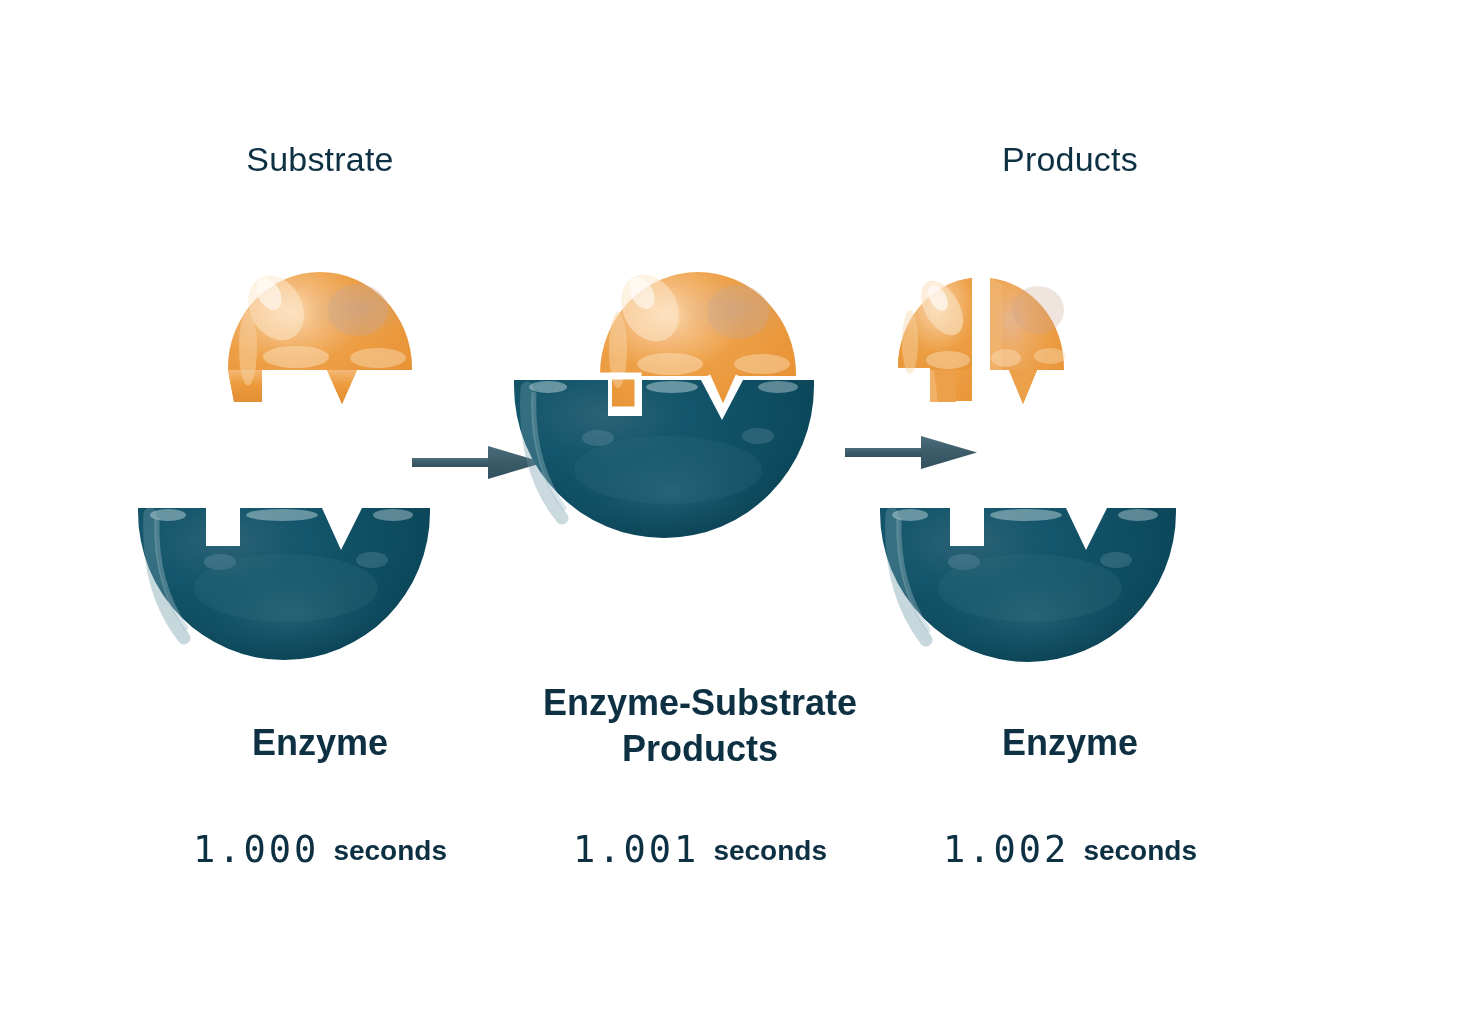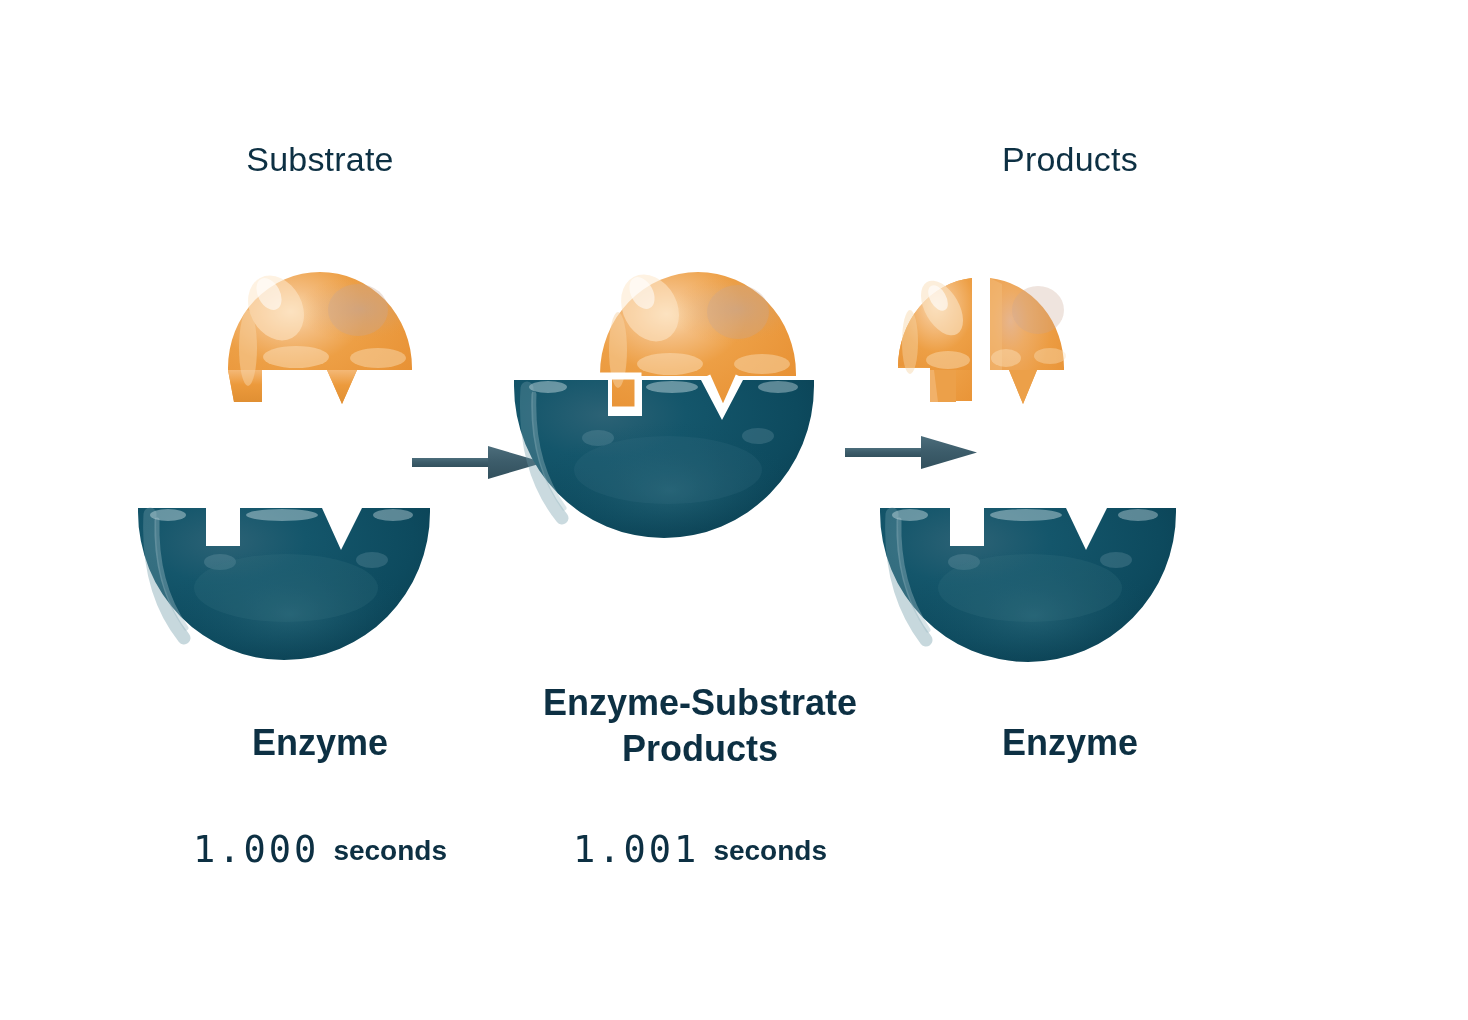--- a/index.html
+++ b/index.html
@@ -381,15 +381,18 @@
         <ellipse cx="104" cy="372" rx="16" ry="8" fill="#7ba3b0" opacity="0.30"></ellipse>
         <ellipse cx="256" cy="370" rx="16" ry="8" fill="#7ba3b0" opacity="0.28"></ellipse>
         <ellipse cx="170" cy="398" rx="92" ry="34" fill="#3d7585" opacity="0.22"></ellipse>
       </g>
     </svg>
 
     <div class="bottom-label" id="name-3">
       <span>Enzyme</span>
     </div>
 
+    <div class="timestamp">
+      <span class="time-digits">1.002</span><span class="time-unit">seconds</span>
+    </div>
   </div>
 
 </div>
 
 </body></html>

